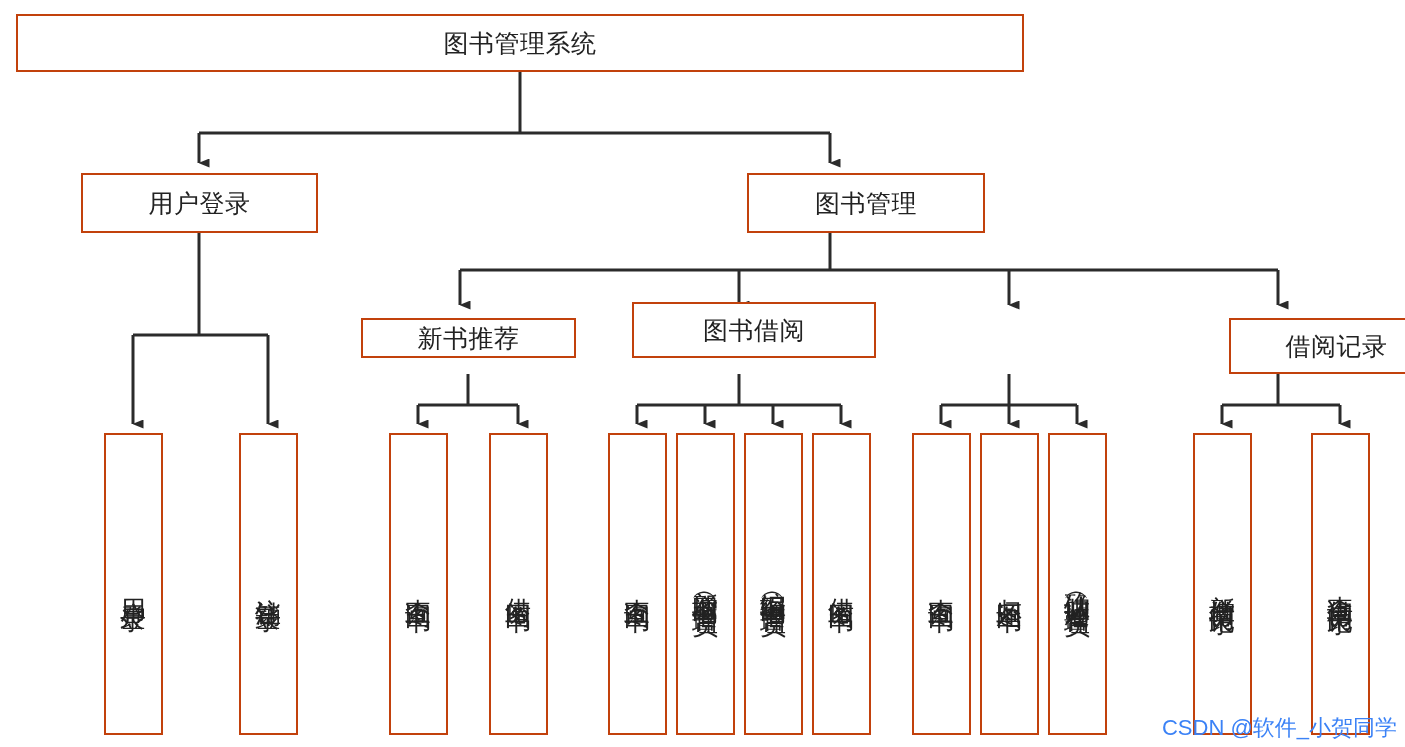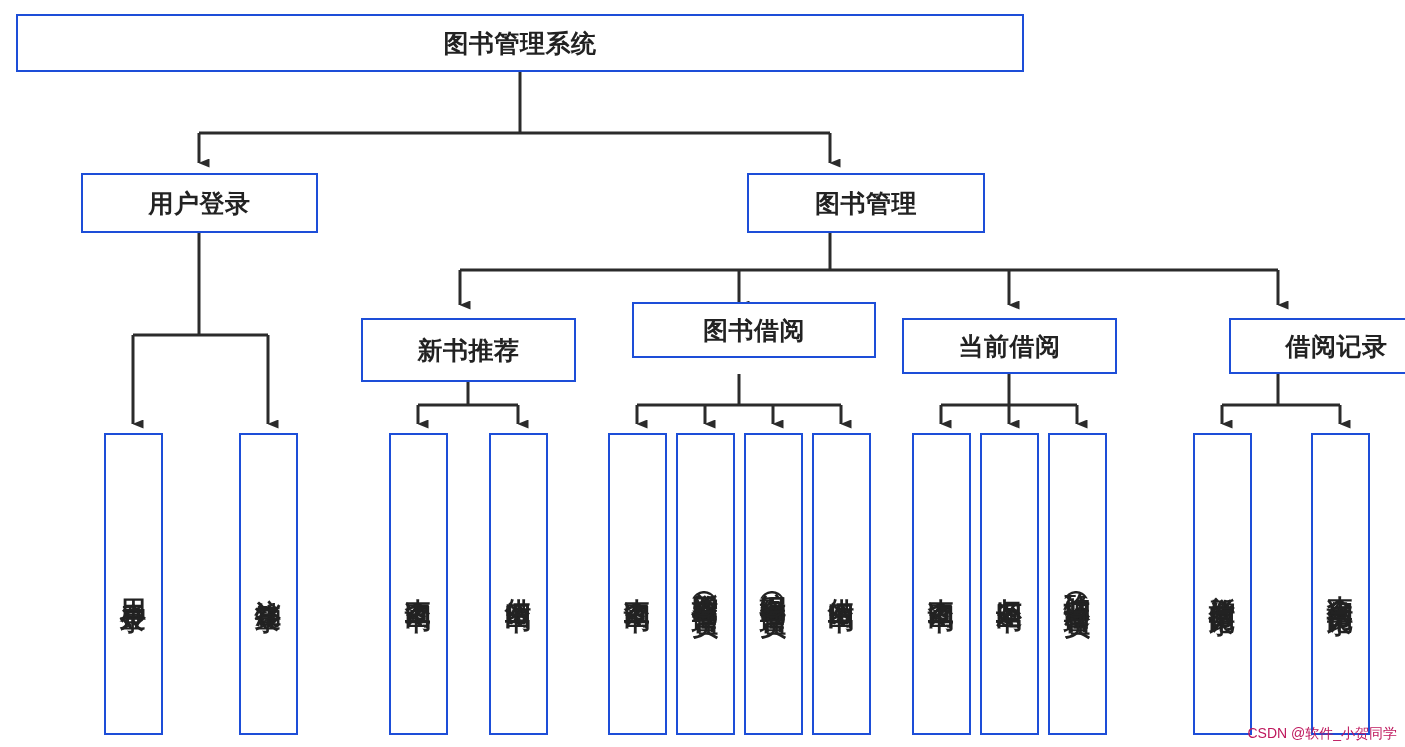--- a/index.html
+++ b/index.html
@@ -22,27 +22,26 @@
     left: 0;
     top: 0;
     width: 1405px;
     height: 747px;
     pointer-events: none;
   }
   .node {
     position: absolute;
     box-sizing: border-box;
     background: #ffffff;
-    border: 2px solid #1d4ed8;
+    border: 2px solid #c2410c;
     display: flex;
     align-items: center;
     justify-content: center;
     color: #222222;
     z-index: 2;
-    font-weight: bold;
   }
   .node .label {
     display: block;
     text-align: center;
     line-height: 1.15;
     white-space: nowrap;
   }
   
   .node.horiz .label {
     font-size: 25px;
@@ -58,22 +57,22 @@
     text-orientation: upright;
     font-size: 26px;
     letter-spacing: 3px;
     line-height: 1;
     white-space: nowrap;
   }
   #watermark {
     position: absolute;
     right: 8px;
     bottom: 4px;
-    font-size: 14px;
-    color: #be185d;
+    font-size: 22px;
+    color: #3b82f6;
     z-index: 5;
     white-space: nowrap;
     user-select: none;
   }
 </style>
 </head>
 <body>
 
 <div id="canvas">
 
@@ -134,29 +133,26 @@
     <span class="label">图书管理系统</span>
   </div>
 
   <div class="node horiz" style="left:81px; top:173px; width:237px; height:60px;">
     <span class="label">用户登录</span>
   </div>
   <div class="node horiz" style="left:711px; top:173px; width:238px; height:60px;margin-left:36px;">
     <span class="label">图书管理</span>
   </div>
 
-  <div class="node horiz" style="left:361px; top:318px; width:215px; height:64px;">
+  <div class="node horiz" style="left:361px; top:318px; width:215px; height:40px;">
     <span class="label">新书推荐</span>
   </div>
   <div class="node horiz" style="left:632px; top:302px; width:244px; height:56px;">
     <span class="label">图书借阅</span>
   </div>
-  <div class="node horiz" style="left:902px; top:318px; width:215px; height:56px;">
-    <span class="label">当前借阅</span>
-  </div>
   <div class="node horiz" style="left:1229px; top:318px; width:215px; height:56px;">
     <span class="label">借阅记录</span>
   </div>
 
   <div class="node vert" style="left:104px; top:433px; width:59px; height:302px;">
     <span class="label">用户登录</span>
   </div>
   <div class="node vert" style="left:239px; top:433px; width:59px; height:302px;">
     <span class="label">注销登录</span>
   </div>

